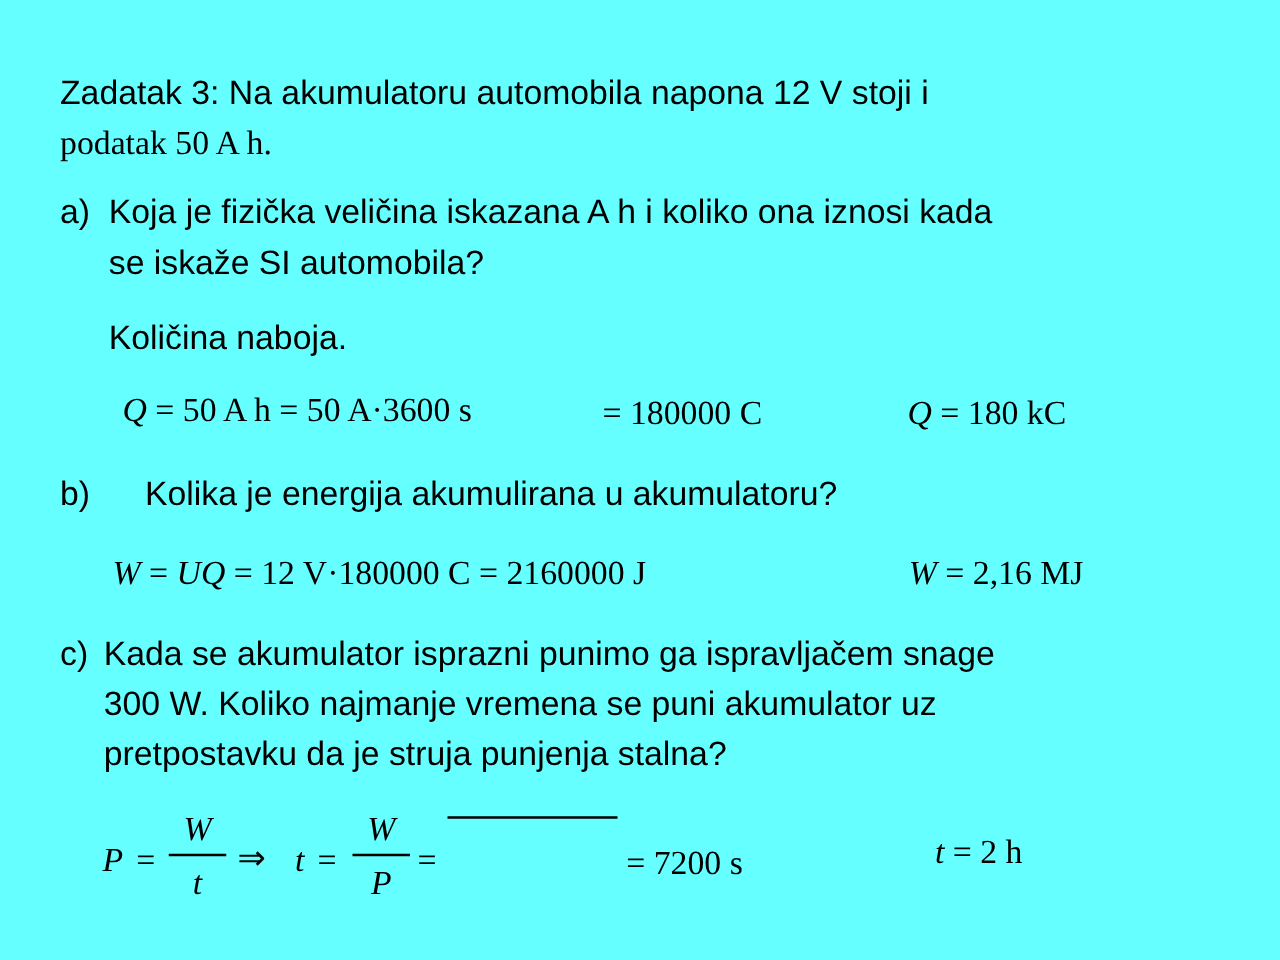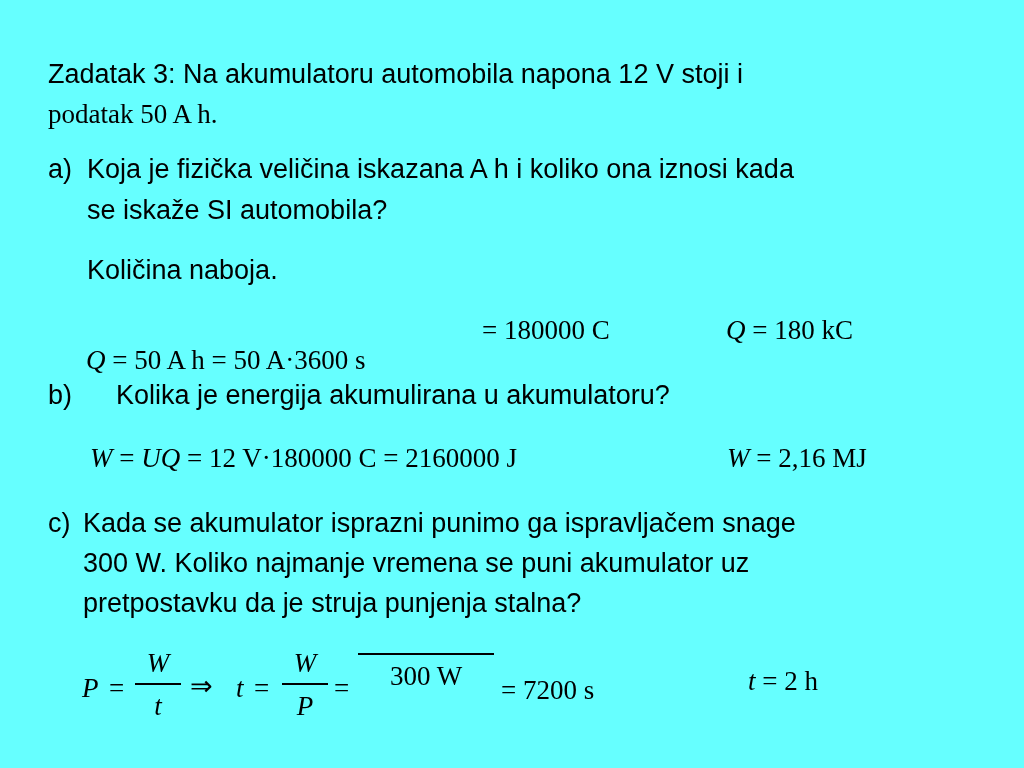--- a/index.html
+++ b/index.html
@@ -18,21 +18,21 @@
 <div class="sans" style="left:48px;top:56px;">
   <b>Zadatak 3:</b><span> Na akumulatoru automobila napona 12 V stoji i</span>
 </div>
 <div class="sans" style="left:48px;top:96px;font-family:Liberation Serif, serif;">podatak 50 A h.</div>
 
 <div class="sans" style="left:48px;top:151px;">a)</div>
 <div class="sans" style="left:87px;top:151px;">Koja je fizička veličina iskazana A h i koliko ona iznosi kada</div>
 <div class="sans" style="left:87px;top:192px;">se iskaže SI automobila?</div>
 <div class="sans" style="left:87px;top:252px;">Količina naboja.</div>
 
-<div class="math" style="left:86px;top:313px;margin-top:32px;">
+<div class="math" style="left:98px;top:313px;">
   <span class="i">Q</span><span> = 50 A h  = 50 A·3600 s</span>
 </div>
 <div class="math" style="left:482px;top:315px;">= 180000 C</div>
 <div class="math" style="left:726px;top:315px;">
   <span class="i">Q</span><span> = 180 kC</span>
 </div>
 
 <div class="sans" style="left:48px;top:377px;">b)</div>
 <div class="sans" style="left:87px;top:377px;margin-left:29px;">Kolika je energija akumulirana u akumulatoru?</div>
 
@@ -60,19 +60,18 @@
   <span class="math i" style="left:236px;top:673px;">t</span>
   <span class="math" style="left:254px;top:673px;">=</span>
 <div class="frac" style="left:282px;top:648px;width:46px;">
     <span class="num i">W</span>
     <span class="bar"></span>
     <span class="den i">P</span>
   </div>
   <span class="math" style="left:334px;top:673px;">=</span>
   <div class="frac" style="left:358px;top:648px;width:136px;">
     <span class="bar"></span>
-    <span class="den">300 W</span>
   </div>
   <span class="math" style="left:501px;top:675px;">= 7200 s</span>
 </div>
 <div class="math" style="left:748px;top:666px;font-family:Liberation Serif, serif;">
   <span class="i">t</span><span> = 2 h</span>
 </div>
 
 </body></html>

